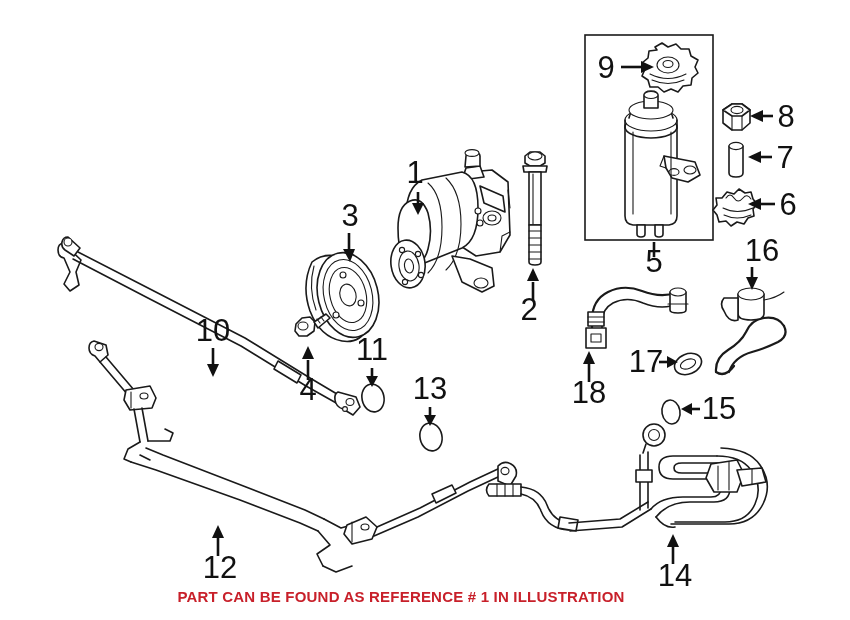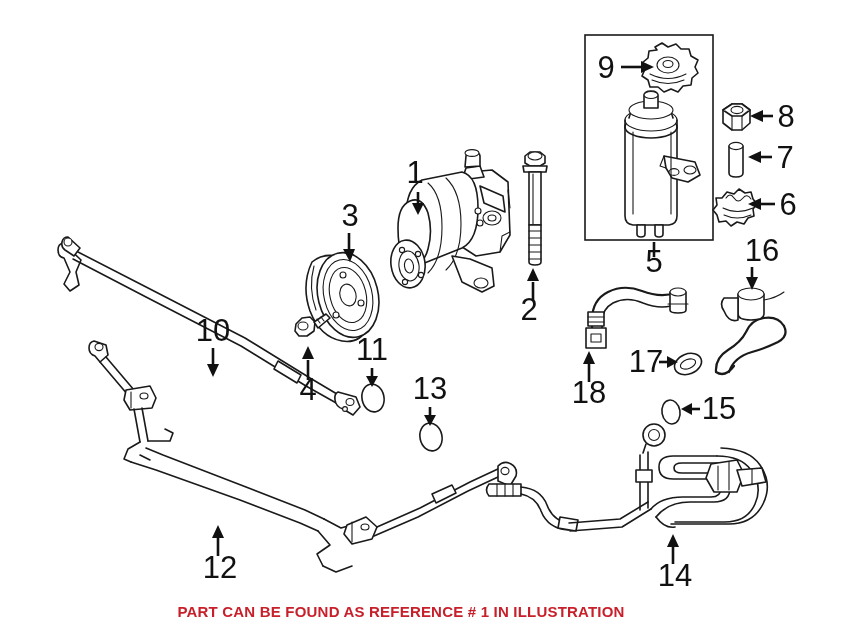--- a/index.html
+++ b/index.html
@@ -24,21 +24,21 @@
     width: 850px;
     height: 620px;
   }
   .cap-wrap {
     position: absolute;
     left: 0;
     top: 588px;
     width: 802px;
     height: 32px;
     display: flex;
-    align-items: flex-end;
+    align-items: flex-start;
     justify-content: center;
   }
   .caption {
     font-family: "Liberation Sans", sans-serif;
     font-weight: bold;
     font-size: 15px;
     letter-spacing: 0.2px;
     color: #c8202a;
     white-space: nowrap;
   }

